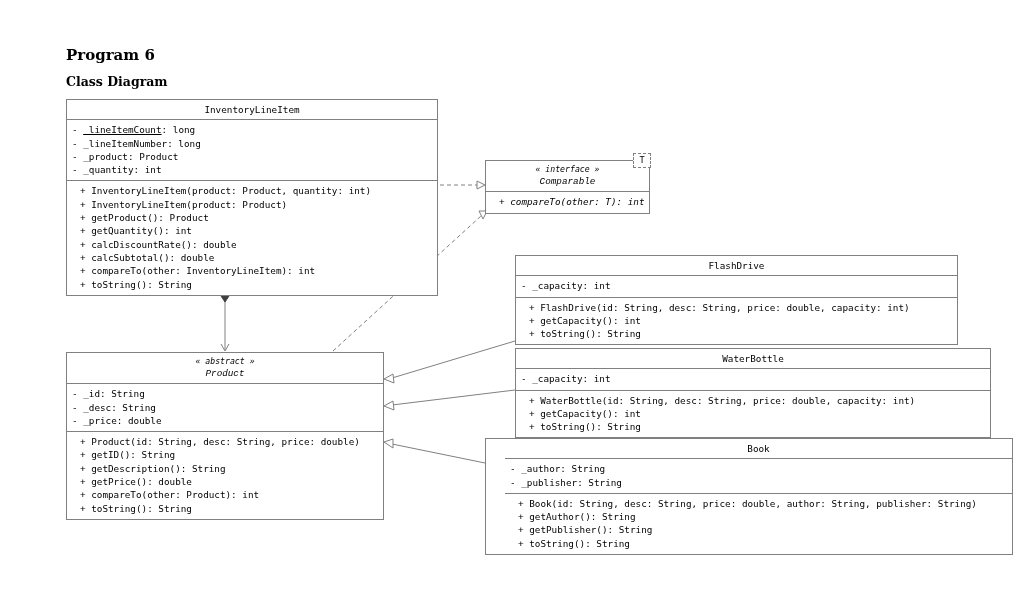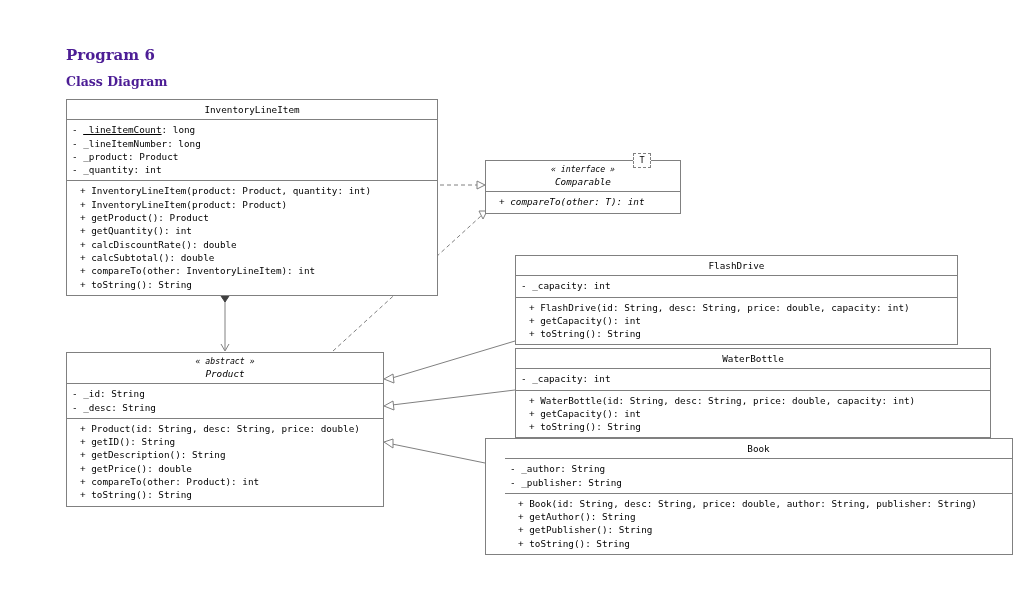--- a/index.html
+++ b/index.html
@@ -20,21 +20,21 @@
     position: absolute;
     left: 0; top: 0;
     width: 1024px;
     height: 602px;
   }
 
   .heading {
     position: absolute;
     font-family: "DejaVu Serif", serif;
     font-weight: bold;
-    color: #4c1d95;
+    color: #000000;
     white-space: nowrap;
   }
   #page-title {
     left: 66px;
     top: 46px;
     font-size: 15px;
   }
   #section-title {
     left: 66px;
     top: 74px;
@@ -62,20 +62,21 @@
     font-style: italic;
     font-size: 8.2px;
     line-height: 11px;
   }
   .uml-header .cname {
     display: block;
     white-space: nowrap;
   }
   .uml-header.italic-name .cname {
     font-style: italic;
+    font-family: Liberation Mono, monospace;
   }
   .uml-compartment {
     padding: 3px 5px 4px 5px;
     border-bottom: 1px solid #808080;
   }
   .uml-compartment:last-child {
     border-bottom: none;
     margin-left: 8px;
   }
   .uml-compartment .row {
@@ -99,21 +100,21 @@
     border: 1px dashed #808080;
     background: #ffffff;
     font-size: 8.5px;
     line-height: 13px;
     text-align: center;
     white-space: nowrap;
   }
 
   
   #class-inventorylineitem { left: 66px;  top: 99px;  width: 372px; }
-  #class-comparable        { left: 485px; top: 160px; width: 196px; }
+  #class-comparable        { left: 485px; top: 160px; width: 165px; }
   #tparam-comparable       { left: 633px; top: 153px; width: 18px; height: 15px; }
   #class-flashdrive        { left: 515px; top: 255px; width: 443px; }
   #class-waterbottle       { left: 515px; top: 348px; width: 476px; }
   #class-book              { left: 485px; top: 438px; width: 528px; padding-left: 19px; }
   #class-product           { left: 66px;  top: 352px; width: 318px; }
 </style>
 </head>
 <body>
 
 <svg id="canvas" viewBox="0 0 1024 602" xmlns="http://www.w3.org/2000/svg">
@@ -231,20 +232,21 @@
 </div>
 
 <div class="uml-class" id="class-product">
   <div class="uml-header italic-name">
     <span class="stereotype">« abstract »</span>
     <span class="cname">Product</span>
   </div>
   <div class="uml-compartment">
     <div class="row">- _id: String</div>
     <div class="row">- _desc: String</div>
+    <div class="row">- _price: double</div>
   </div>
   <div class="uml-compartment">
     <div class="row">+ Product(id: String, desc: String, price: double)</div>
     <div class="row">+ getID(): String</div>
     <div class="row">+ getDescription(): String</div>
     <div class="row">+ getPrice(): double</div>
     <div class="row">+ compareTo(other: Product): int</div>
     <div class="row">+ toString(): String</div>
   </div>
 </div>

